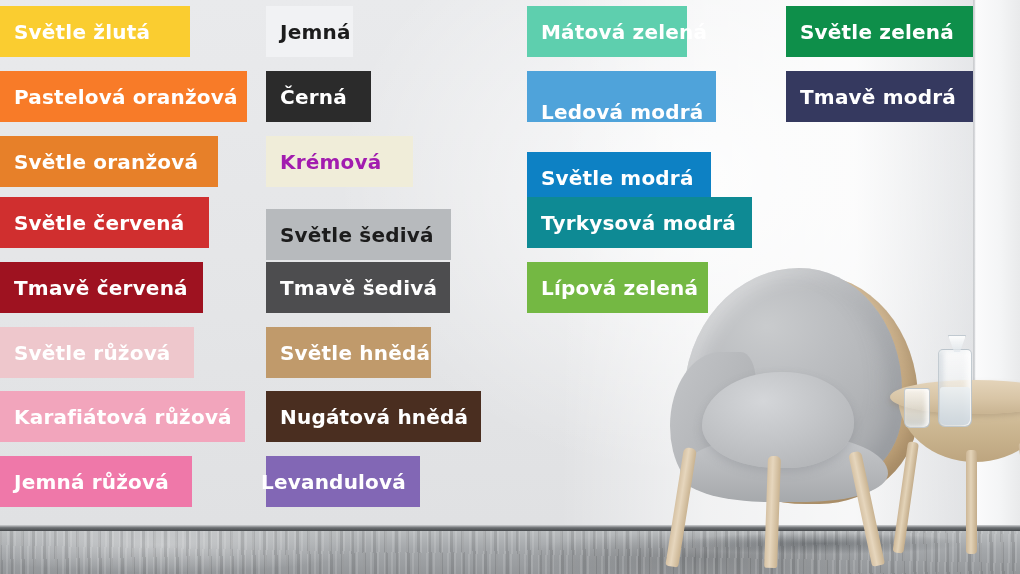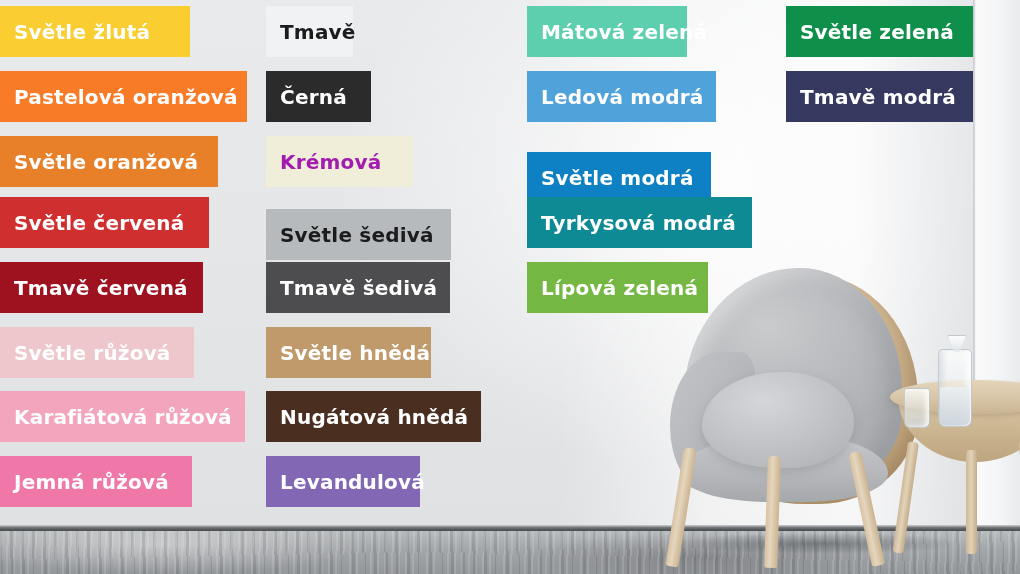--- a/index.html
+++ b/index.html
@@ -217,47 +217,47 @@
       <div class="swatch" style="left: 0px; top: 327px; width: 194px; background: rgb(238, 199, 204); color: rgb(255, 255, 255);">
         <span class="lbl">Světle růžová</span>
       </div>
       <div class="swatch" style="left: 0px; top: 391px; width: 245px; background: rgb(242, 165, 188); color: rgb(255, 255, 255);">
         <span class="lbl">Karafiátová růžová</span>
       </div>
       <div class="swatch" style="left: 0px; top: 456px; width: 192px; background: rgb(239, 120, 169); color: rgb(255, 255, 255);">
         <span class="lbl">Jemná růžová</span>
       </div>
       <div class="swatch" style="left: 266px; top: 6px; width: 87px; background: rgb(241, 242, 244); color: rgb(28, 28, 28);">
-        <span class="lbl">Tmavě</span>
+        <span class="lbl">Jemná</span>
       </div>
       <div class="swatch" style="left: 266px; top: 71px; width: 105px; background: rgb(43, 43, 43); color: rgb(255, 255, 255);">
         <span class="lbl">Černá</span>
       </div>
       <div class="swatch" style="left: 266px; top: 136px; width: 147px; background: rgb(240, 237, 217); color: #a21caf;">
         <span class="lbl">Krémová</span>
       </div>
       <div class="swatch" style="left: 266px; top: 209px; width: 185px; background: rgb(183, 186, 189); color: rgb(28, 28, 28);">
         <span class="lbl">Světle šedivá</span>
       </div>
       <div class="swatch" style="left: 266px; top: 262px; width: 184px; background: rgb(77, 77, 79); color: rgb(255, 255, 255);">
         <span class="lbl">Tmavě šedivá</span>
       </div>
       <div class="swatch" style="left: 266px; top: 327px; width: 165px; background: rgb(192, 154, 107); color: rgb(255, 255, 255);">
         <span class="lbl">Světle hnědá</span>
       </div>
       <div class="swatch" style="left: 266px; top: 391px; width: 215px; background: rgb(74, 46, 32); color: rgb(255, 255, 255);">
         <span class="lbl">Nugátová hnědá</span>
       </div>
-      <div class="swatch" style="left: 266px; top: 456px; width: 154px; background: rgb(130, 103, 181); color: rgb(255, 255, 255);">
+      <div class="swatch" style="left: 266px; top: 456px; width: 154px; background: rgb(130, 103, 181); color: rgb(255, 255, 255); justify-content: flex-end;">
         <span class="lbl">Levandulová</span>
       </div>
       <div class="swatch" style="left: 527px; top: 6px; width: 160px; background: rgb(94, 207, 174); color: rgb(255, 255, 255);">
         <span class="lbl">Mátová zelená</span>
       </div>
-      <div class="swatch" style="left: 527px; top: 71px; width: 189px; background: rgb(79, 163, 218); color: rgb(255, 255, 255);">
+      <div class="swatch" style="left: 527px; top: 71px; width: 189px; background: rgb(79, 163, 218); color: rgb(255, 255, 255); align-items: flex-end;">
         <span class="lbl">Ledová modrá</span>
       </div>
       <div class="swatch" style="left: 527px; top: 136px; width: 184px; background: rgb(13, 129, 196); color: rgb(255, 255, 255); margin-top: 16px;">
         <span class="lbl">Světle modrá</span>
       </div>
       <div class="swatch" style="left: 527px; top: 197px; width: 225px; background: rgb(14, 138, 148); color: rgb(255, 255, 255);">
         <span class="lbl">Tyrkysová modrá</span>
       </div>
       <div class="swatch" style="left: 527px; top: 262px; width: 181px; background: rgb(116, 184, 67); color: rgb(255, 255, 255);">
         <span class="lbl">Lípová zelená</span>

